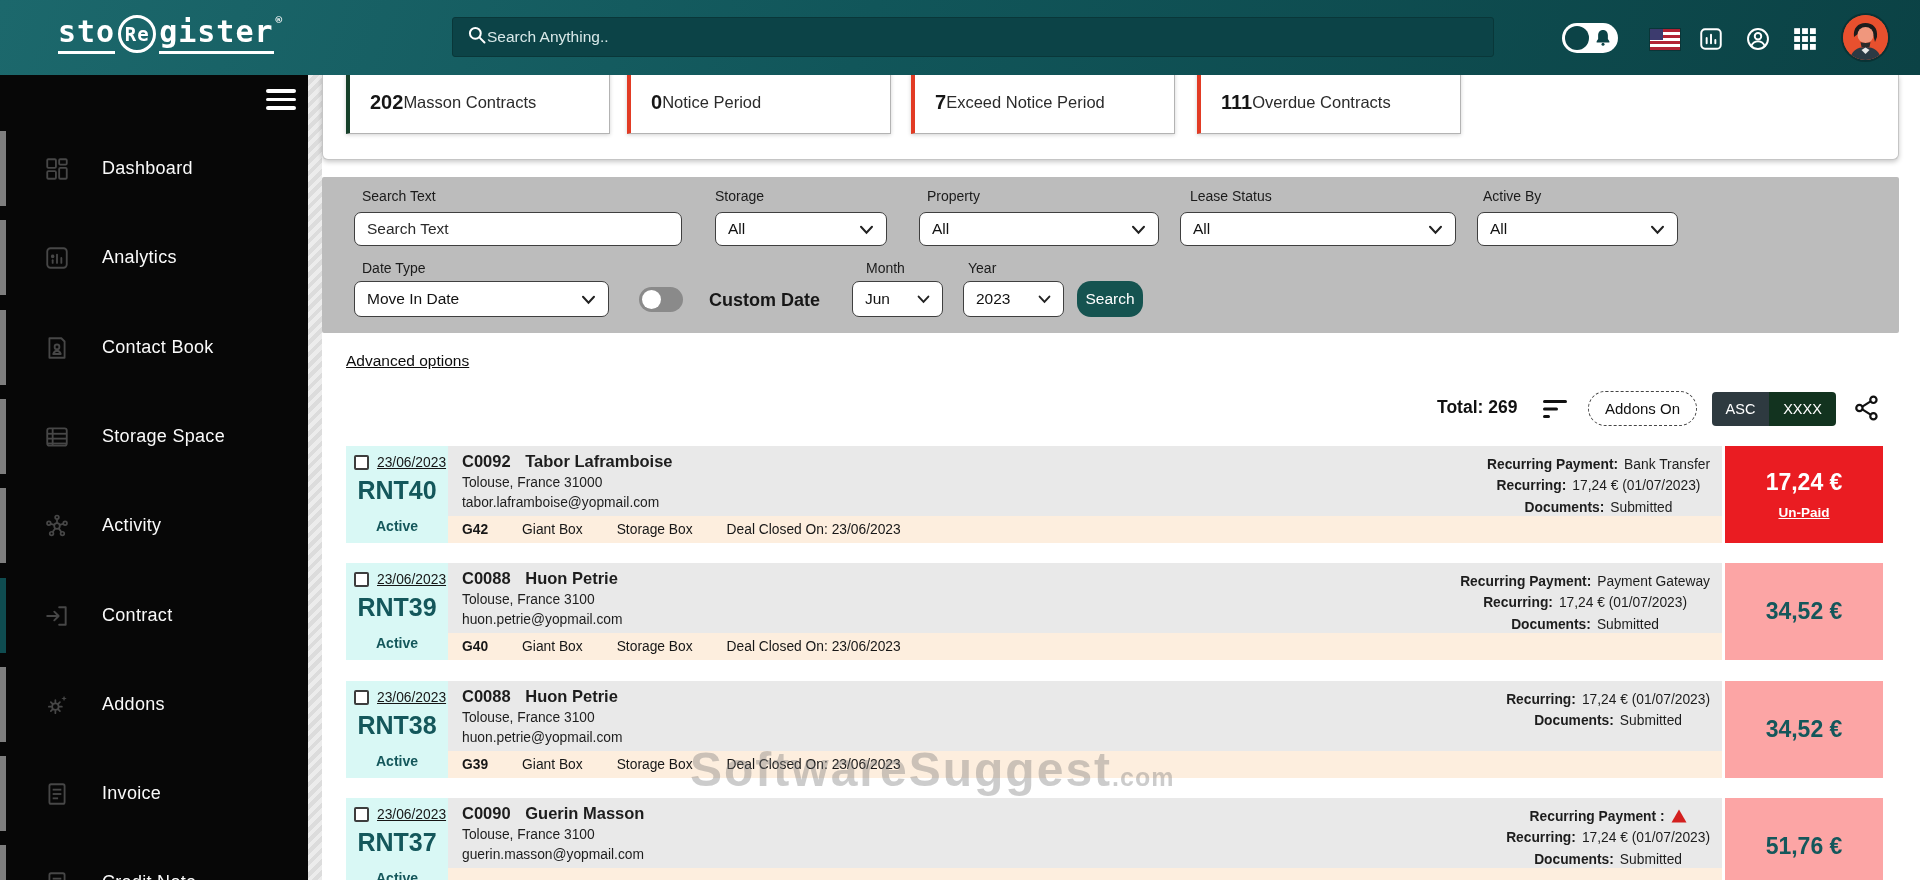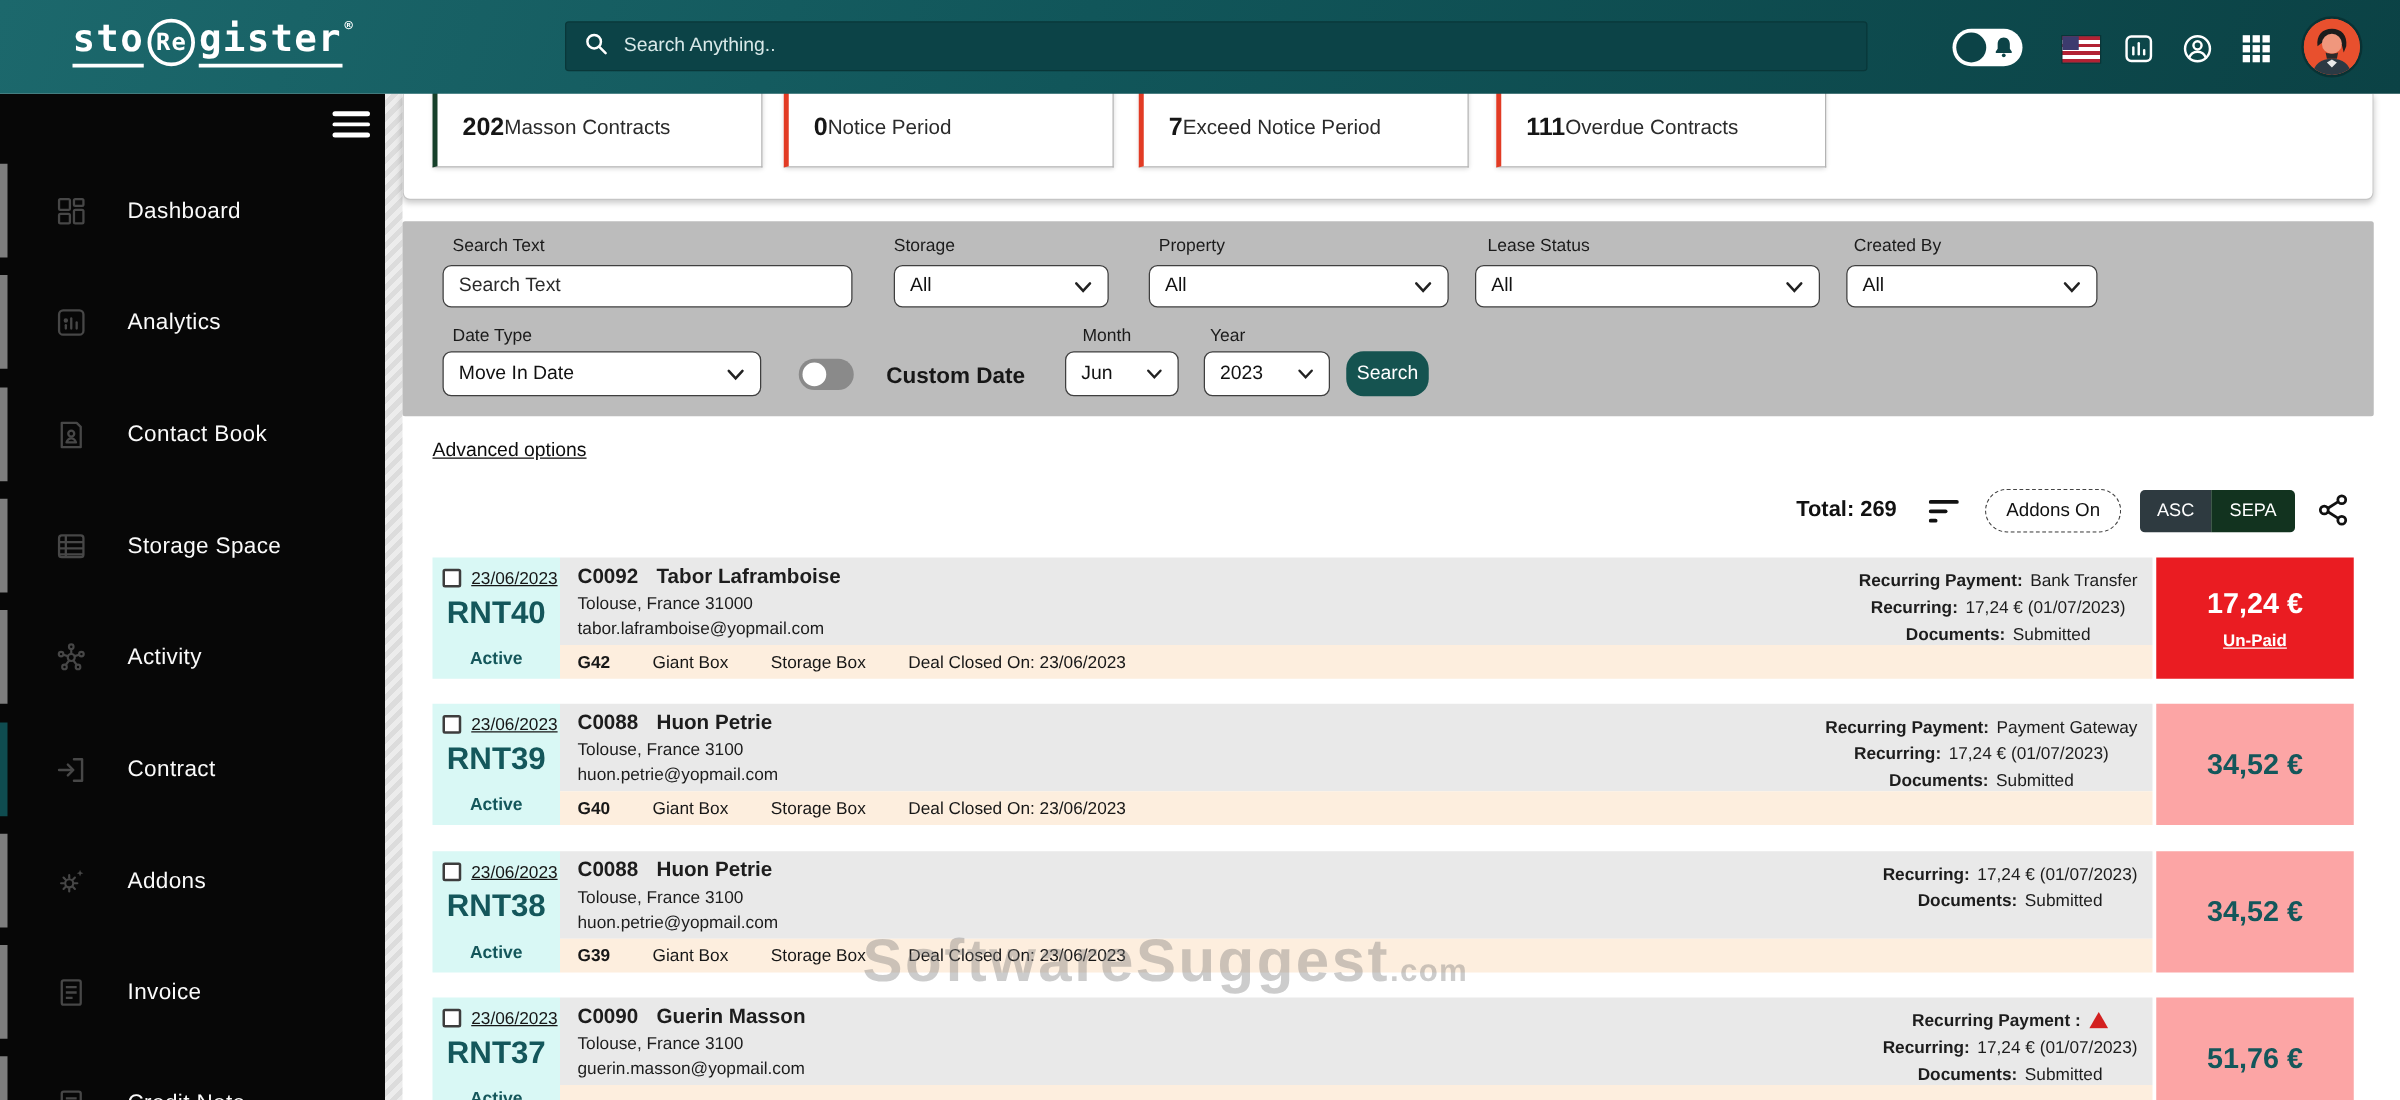--- a/index.html
+++ b/index.html
@@ -9,21 +9,21 @@
   
   #header{position:absolute;left:0;top:0;width:1920px;height:75px;z-index:30;
     background:linear-gradient(110deg,#1c686c 0%,#11565a 45%,#0b4245 100%)}
   .logo{position:absolute;left:58px;top:14px;color:#fff;font-family:"DejaVu Sans Mono",monospace;
     font-weight:bold;font-size:30px;letter-spacing:1px;display:flex;align-items:center}
   .logo .seg{border-bottom:3px solid #fff;padding-bottom:2px}
   .logo-re{display:inline-flex;width:38px;height:38px;border:3px solid #fff;border-radius:50%;
     align-items:center;justify-content:center;font-size:19px;margin:0 3px}
   .logo-reg{font-size:11px;align-self:flex-start;margin-left:2px}
   .hsearch{position:absolute;left:452px;top:17px;width:1042px;height:40px;background:#0c4347;
-    border:1px solid #093739;border-radius:3px;display:flex;align-items:center;padding:0 14px;gap:12px}
+    border:1px solid #093739;border-radius:3px;display:flex;align-items:center;padding:0 14px;}
   .hsearch input{flex:1;background:transparent;border:none;outline:none;color:#eef6f6;font-size:15.5px}
   .hsearch input::placeholder{color:#d9e9e9}
   .htoggle{position:absolute;left:1562px;top:23px;width:56px;height:30px;background:#fff;border-radius:15px}
   .htoggle-knob{position:absolute;left:3px;top:3px;width:24px;height:24px;border-radius:50%;background:#0c4347}
   .htoggle svg{position:absolute;right:6px;top:5px}
   .flag{position:absolute;left:1650px;top:29px;width:30px;height:21px;
     background:repeating-linear-gradient(#b22234 0 3px,#fff 3px 6px);box-shadow:0 0 0 1px rgba(0,0,0,.25)}
   .flag-canton{position:absolute;left:0;top:0;width:13px;height:11px;background:#3c3b6e}
   .hicon{position:absolute;top:26px;width:26px;height:26px}
   .avatar{position:absolute;left:1843px;top:15px;width:45px;height:45px;border-radius:50%;
@@ -335,21 +335,21 @@
 </div>
 
 <span class="flbl" style="left:1190px;top:188px">Lease Status</span>
 <div class="sel" style="left:1180px;top:212px;width:276px">
   <span>All</span>
   <svg width="15" height="11" viewBox="0 0 16 12" fill="none" stroke="#222" stroke-width="2.2" stroke-linecap="round">
       <polyline points="2,3 8,9.5 14,3"></polyline>
     </svg>
 </div>
 
-<span class="flbl" style="left:1483px;top:188px">Created By</span>
+<span class="flbl" style="left:1483px;top:188px">Active By</span>
 <div class="sel" style="left:1477px;top:212px;width:201px">
   <span>All</span>
   <svg width="15" height="11" viewBox="0 0 16 12" fill="none" stroke="#222" stroke-width="2.2" stroke-linecap="round">
       <polyline points="2,3 8,9.5 14,3"></polyline>
     </svg>
 </div>
 
 <span class="flbl" style="left:362px;top:260px">Date Type</span>
 <div class="sel" style="left:354px;top:281px;width:255px;height:36px">
   <span>Move In Date</span>
@@ -390,21 +390,21 @@
   <rect x="0" y="8.5" width="15" height="3" rx="1.5"></rect>
   <rect x="0" y="16" width="7" height="3" rx="1.5"></rect>
 </svg>
 
 <div class="sort-pill">
   <span>Addons On</span>
 </div>
 
 <div class="ascdesc">
   <span class="asc">ASC</span>
-  <span class="desc">SEPA</span>
+  <span class="desc">XXXX</span>
 </div>
 
 <svg class="share-icon" width="28" height="28" viewBox="0 0 24 24" fill="none" stroke="#111" stroke-width="1.9">
   <circle cx="17.5" cy="5" r="2.7"></circle>
     <circle cx="5.5" cy="12" r="2.7"></circle>
     <circle cx="17.5" cy="19" r="2.7"></circle>
   <line x1="8" y1="10.8" x2="15.1" y2="6.3"></line>
     <line x1="8" y1="13.2" x2="15.1" y2="17.7"></line>
 </svg>
 

